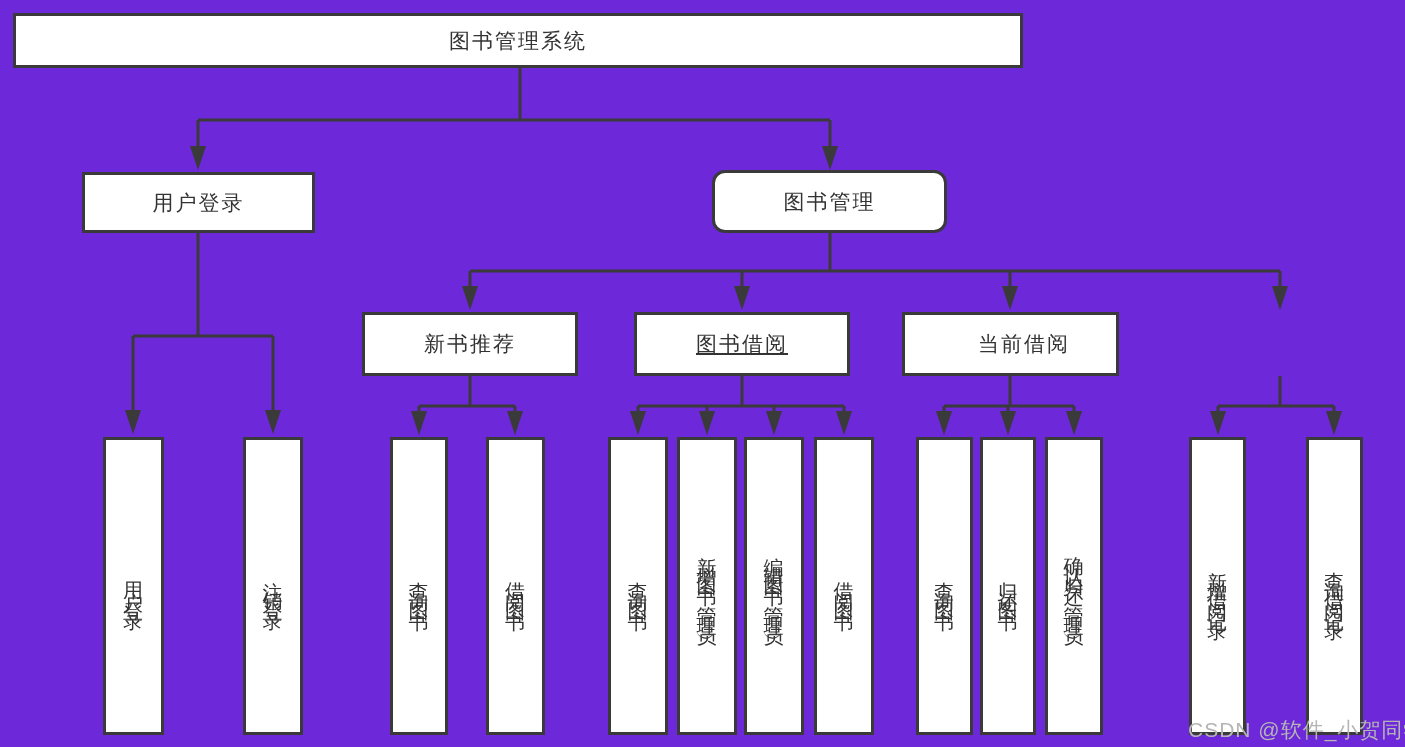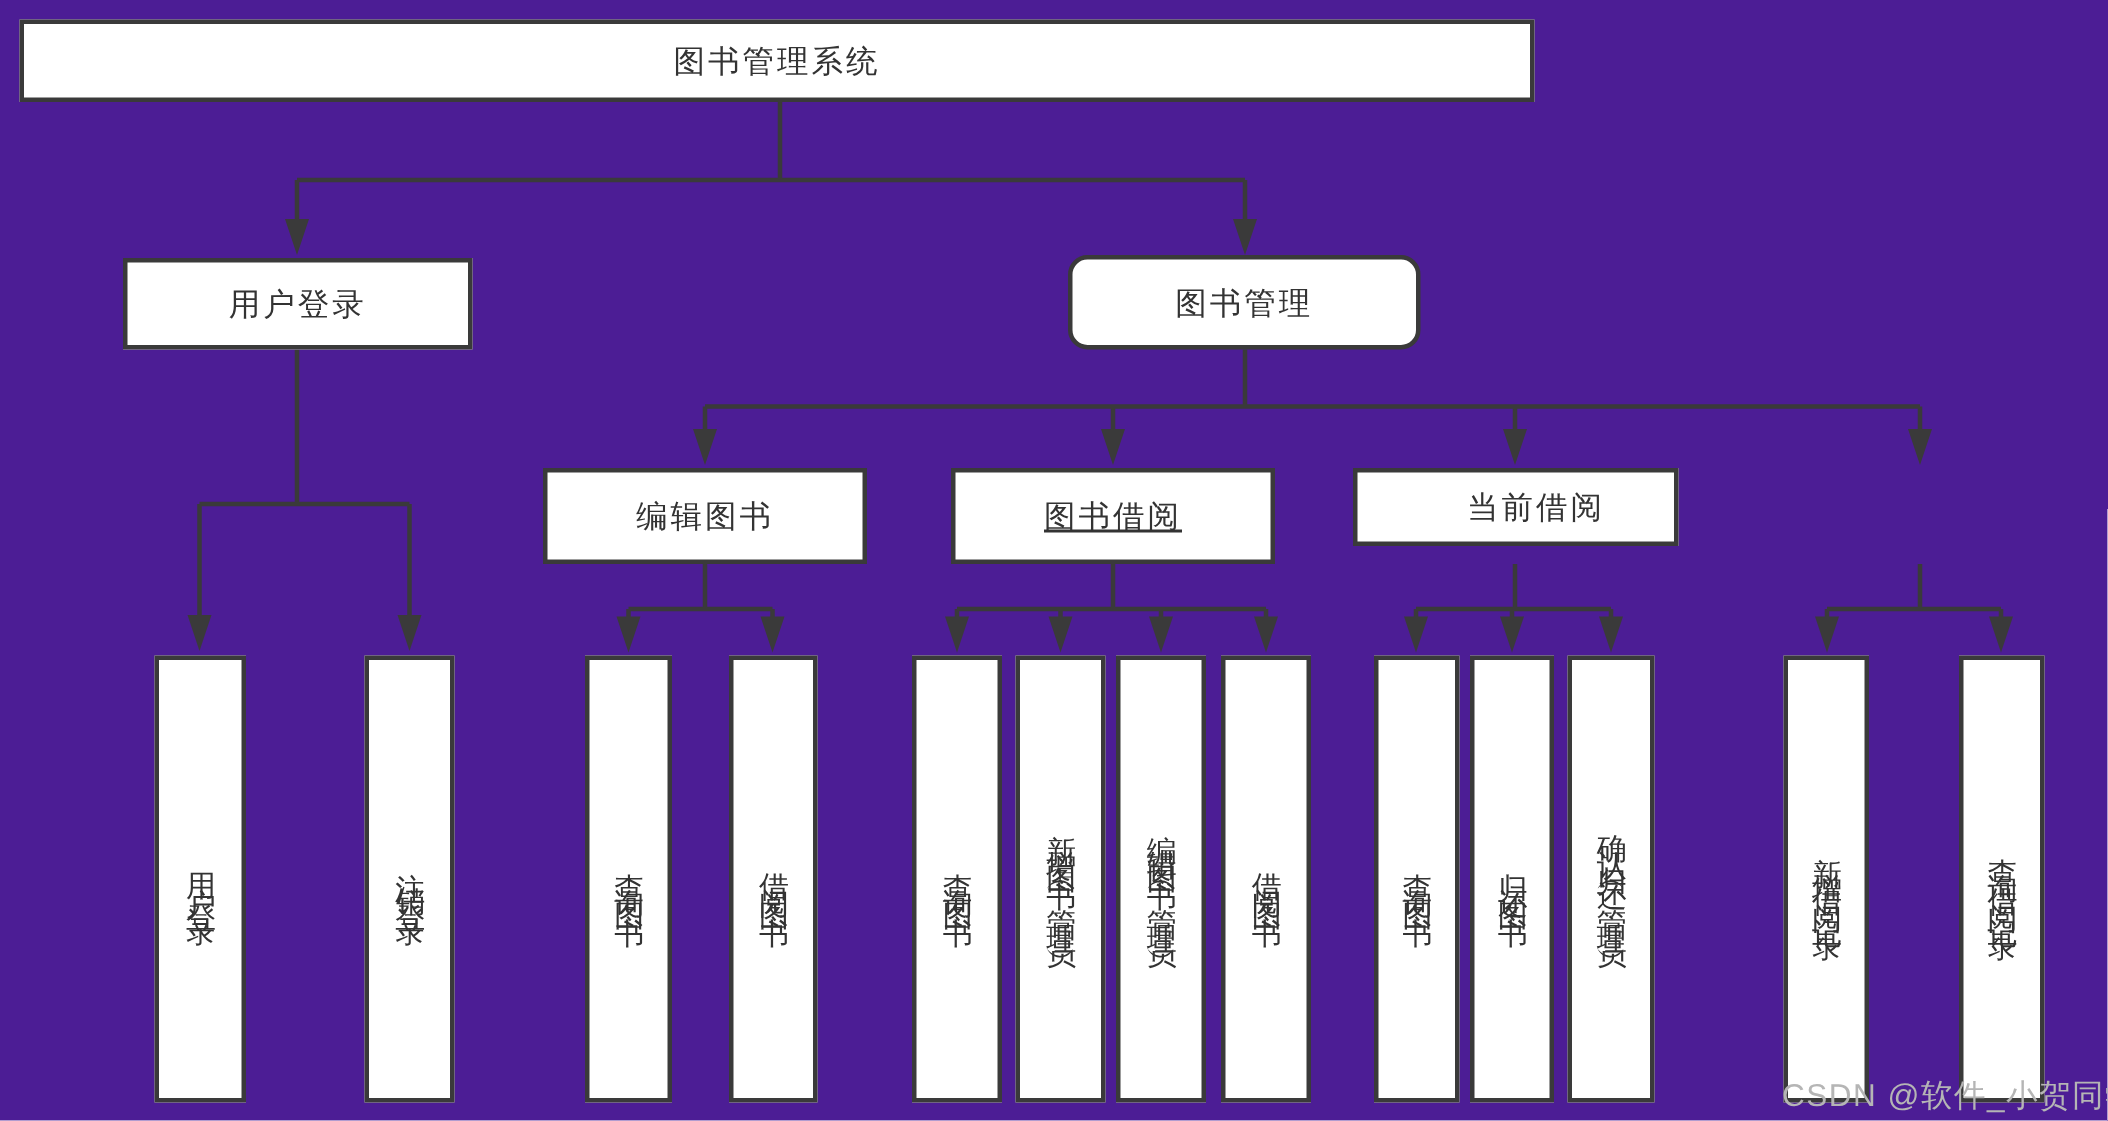--- a/index.html
+++ b/index.html
@@ -1,35 +1,35 @@
 <!DOCTYPE html>
 <html><head>
 <meta charset="utf-8">
 <style>
   * { margin:0; padding:0; box-sizing:border-box; }
   html,body { width:1405px; height:747px; background:#ffffff; overflow:hidden;
               font-family:"Liberation Sans", sans-serif; }
-  #stage { position:relative; width:1405px; height:747px; background:#4c1d95; }
+  #stage { position:relative; width:1405px; height:747px; background:#6d28d9; }
   #wires { position:absolute; left:0; top:0; width:1405px; height:747px; }
 
   .box { position:absolute; border:3px solid #3a3a3a; background:#ffffff;
          display:flex; align-items:center; justify-content:center;
          color:#333333; }
   .hlabel { font-size:21px; letter-spacing:2px; white-space:nowrap; }
   .vbox .vlabel { writing-mode:vertical-rl; text-orientation:mixed;
                   font-size:20px; letter-spacing:10px; line-height:1.1;
                   white-space:nowrap; }
 
   
   .n-root   { left:13px;  top:13px;  width:1010px; height:55px; }
   .n-login  { left:82px;  top:172px; width:233px;  height:61px; }
   .n-mgmt   { left:712px; top:170px; width:235px;  height:63px;border-radius:13px; }
   .n-new    { left:362px; top:312px; width:216px;  height:64px; }
   .n-borrow { left:634px; top:312px; width:216px;  height:64px;text-decoration:underline; }
-  .n-cur    { left:902px; top:312px; width:217px;  height:52px;padding-left:27px; }
+  .n-cur    { left:902px; top:312px; width:217px;  height:64px;padding-left:27px; }
   .n-rec    { left:1173px;top:312px; width:215px;  height:64px; }
 
   .leaf { top:437px; height:298px; }
   .l-a1 { left:103px;  width:61px; } .l-a2 { left:243px;  width:60px; }
   .l-b1 { left:390px;  width:58px; } .l-b2 { left:486px;  width:59px; }
   .l-c1 { left:608px;  width:60px; } .l-c2 { left:677px;  width:60px; }
   .l-c3 { left:744px;  width:60px; } .l-c4 { left:814px;  width:60px; }
   .l-d1 { left:916px;  width:57px; } .l-d2 { left:980px;  width:56px; }
   .l-d3 { left:1045px; width:58px; }
   .l-e1 { left:1189px; width:57px; } .l-e2 { left:1306px; width:57px; }
@@ -87,21 +87,21 @@
   </div>
 
   <div class="box n-login">
     <span class="hlabel">用户登录</span>
   </div>
   <div class="box n-mgmt">
     <span class="hlabel">图书管理</span>
   </div>
 
   <div class="box n-new">
-    <span class="hlabel">编辑图书</span>
+    <span class="hlabel">新书推荐</span>
   </div>
   <div class="box n-borrow">
     <span class="hlabel">图书借阅</span>
   </div>
   <div class="box n-cur">
     <span class="hlabel">当前借阅</span>
   </div>
 
   <div class="box vbox leaf l-a1">
     <span class="vlabel">用户登录</span>

